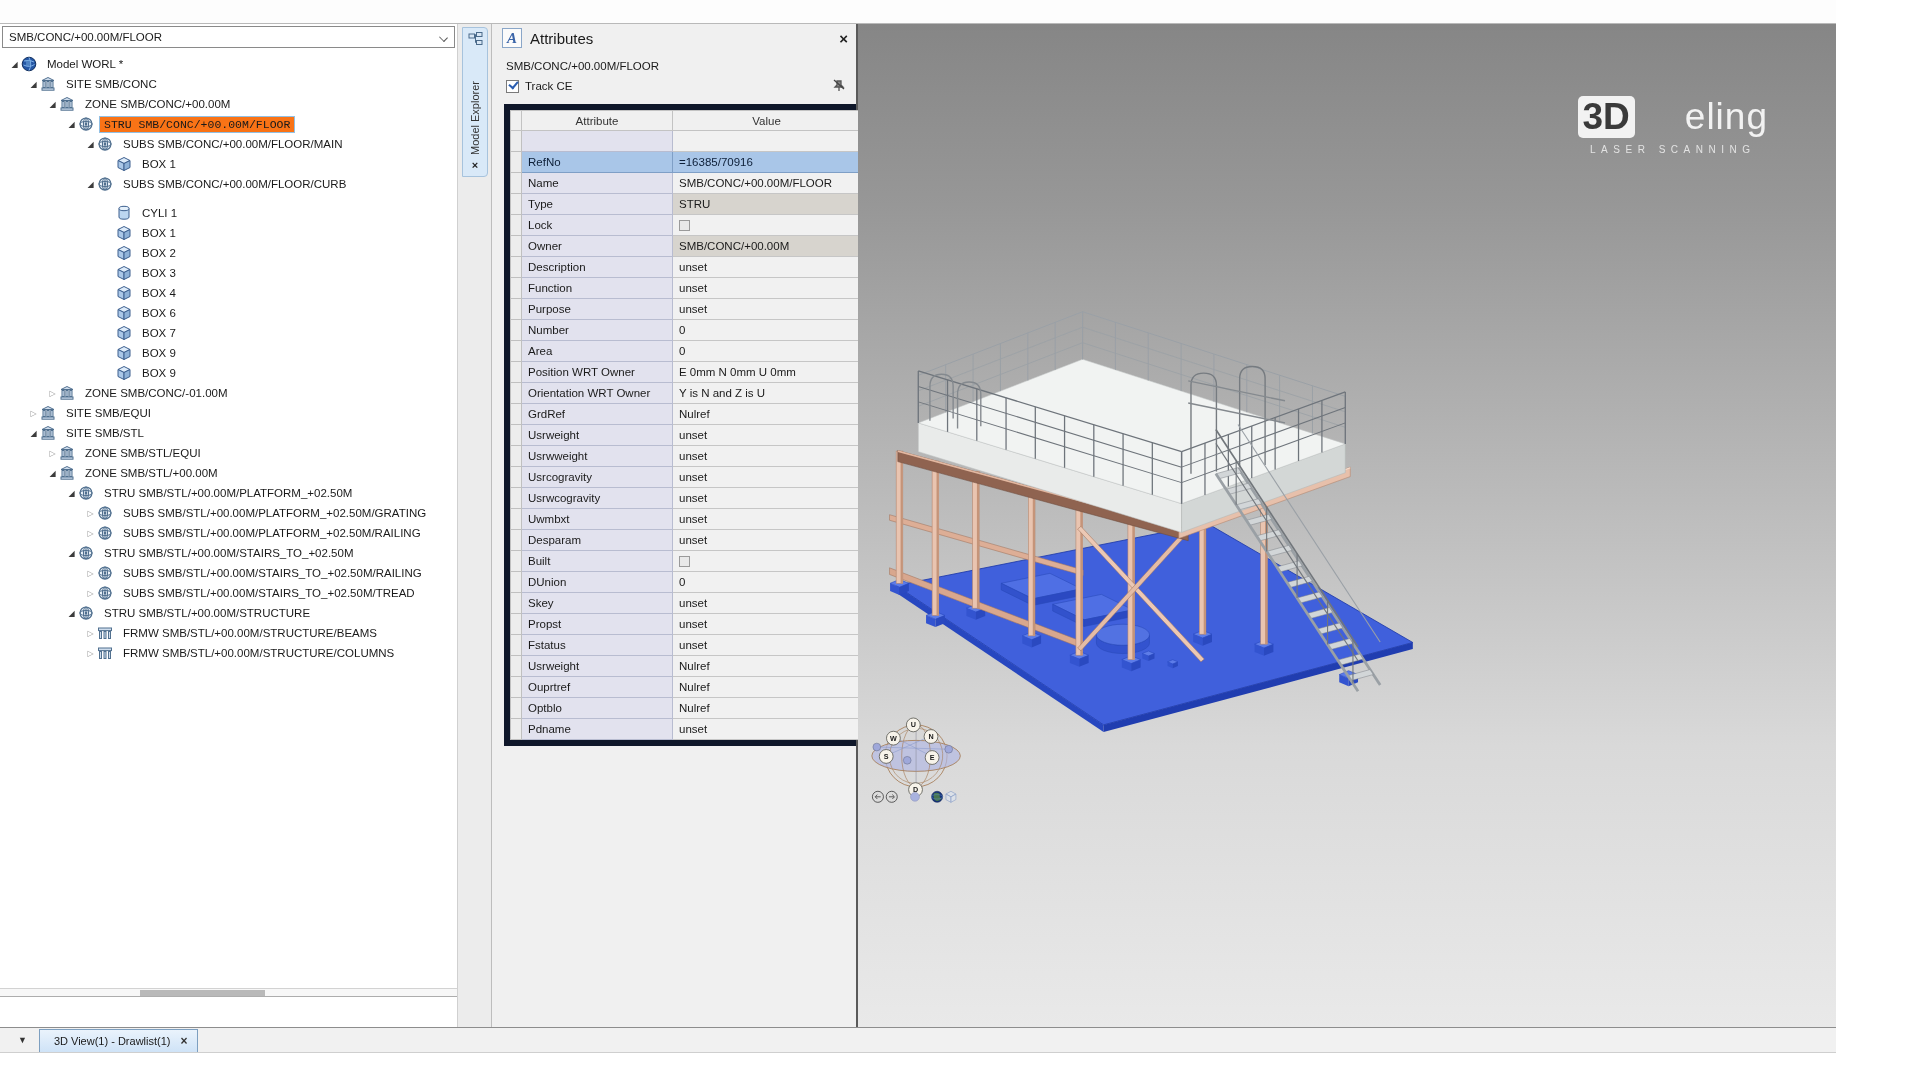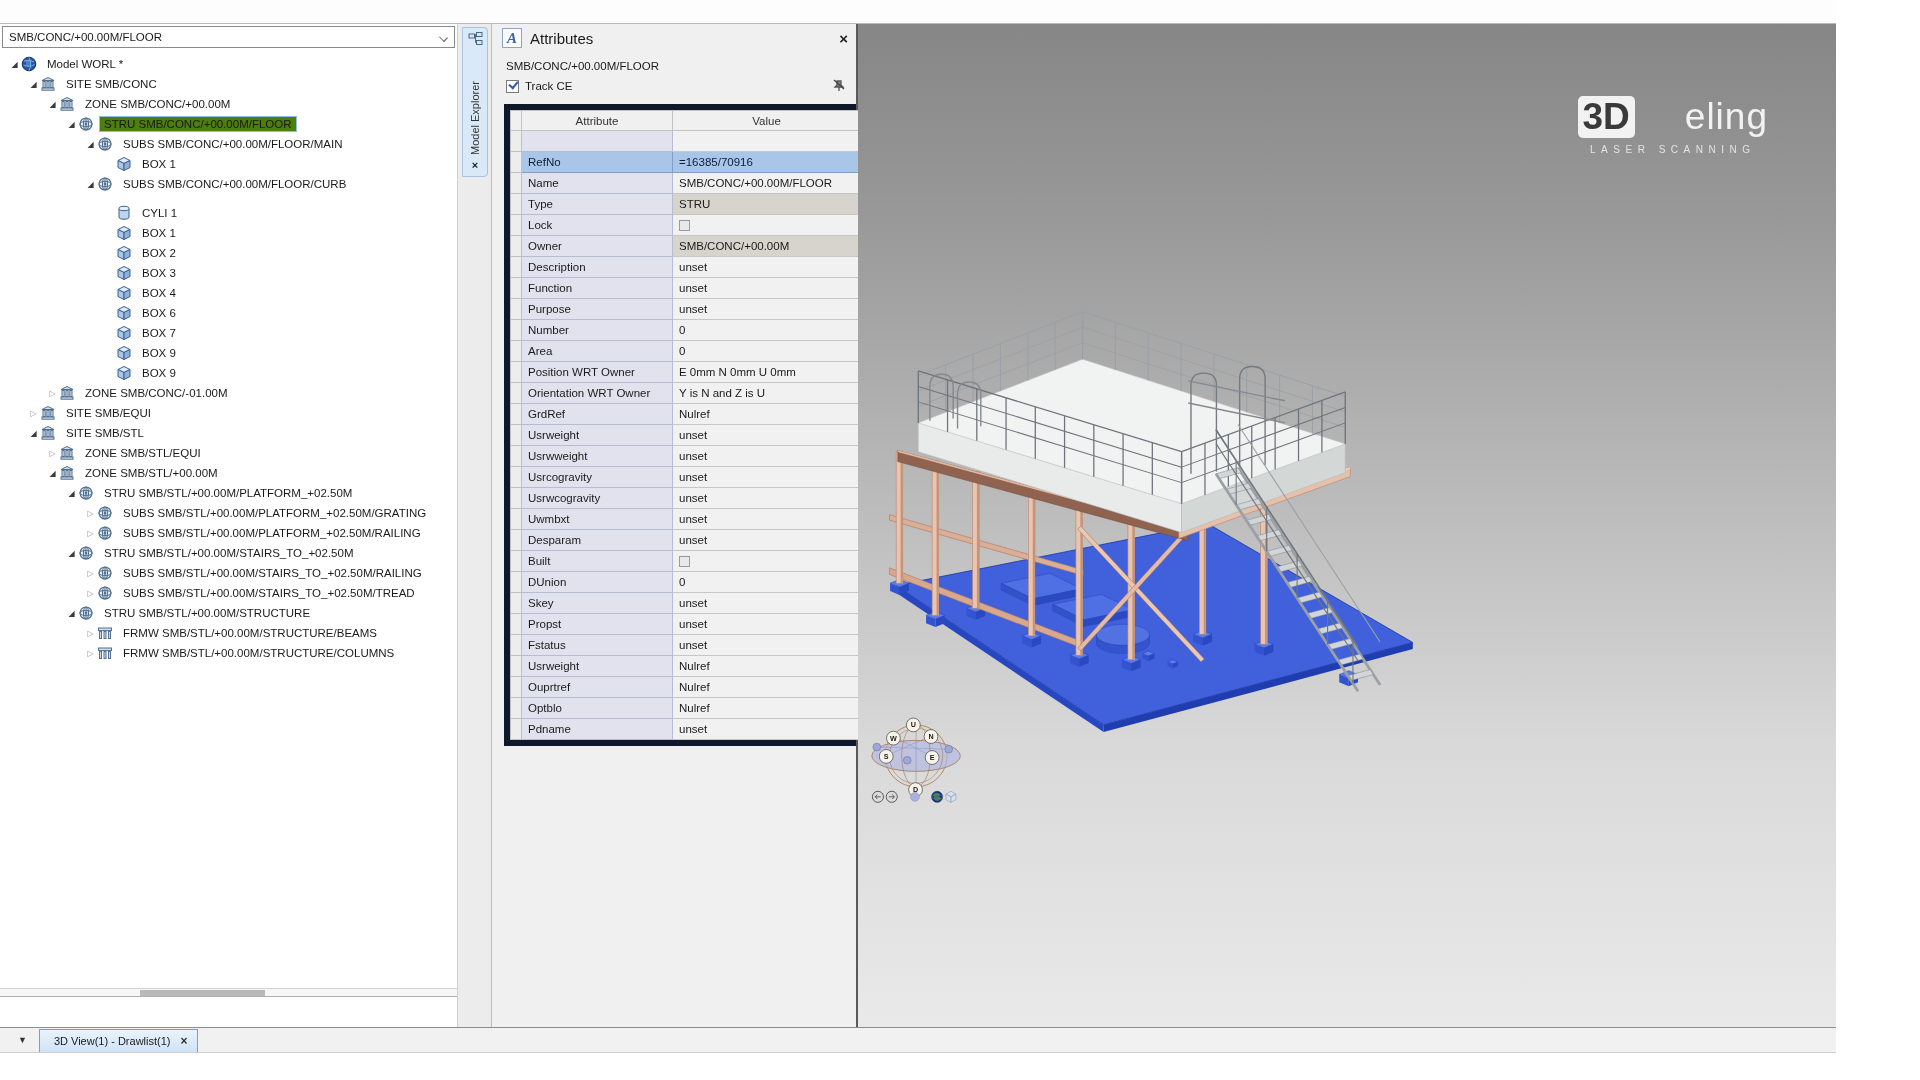--- a/index.html
+++ b/index.html
@@ -14,21 +14,21 @@
   .combo { position:relative; margin:2px; height:22px; border:1px solid #8a8a8a; background:#fff;
     display:flex; align-items:center; padding:0 20px 0 6px; font-size:11.5px; }
   .combo-arrow { position:absolute; right:7px; top:7px; width:7px; height:7px;
     border-right:1.6px solid #555; border-bottom:1.6px solid #555; transform:rotate(45deg) scale(1,.8); }
   .tree { padding-top:4px; }
   .tree-row { display:flex; align-items:center; height:20px; white-space:nowrap; font-size:11.5px; }
   .exp { display:inline-block; width:13px; text-align:center; font-size:8px; flex:none; }
   .exp.open { color:#3c3c3c; } .exp.closed { color:#9a9a9a; }
   .ticon { display:inline-block; width:17px; height:16px; flex:none; margin-right:4px; }
   .tlabel { padding:1px 4px; border:1px solid transparent; }
-  .tlabel.sel { background:#4d7c0f; border-color:#92c0e4; }
+  .tlabel.sel { background:#f97316; border-color:#92c0e4;font-family:Liberation Mono, monospace; }
   .tree-hscroll { position:absolute; left:0; right:0; bottom:30px; height:9px;
     border-top:1px solid #d2d2d2; border-bottom:1px solid #adadad; background:#f7f7f7; }
   .tree-hscroll .thumb { margin-left:140px; width:125px; height:6px; margin-top:1px; background:#b9b9b9; }
 
   
   .dock-strip { width:34px; background:#ececec; border-right:1px solid #bdbdbd; }
   .dock-tab { margin:3px 3px 0 4px; width:26px; height:150px; background:#d9e9f8;
     border:1px solid #a7c3dd; border-radius:0 4px 4px 0; display:flex; flex-direction:column; align-items:center; }
   .dock-icon { margin-top:4px; }
   .dock-label { writing-mode:vertical-rl; transform:rotate(180deg); font-size:11px; color:#333; flex:1; margin:4px 0; }

